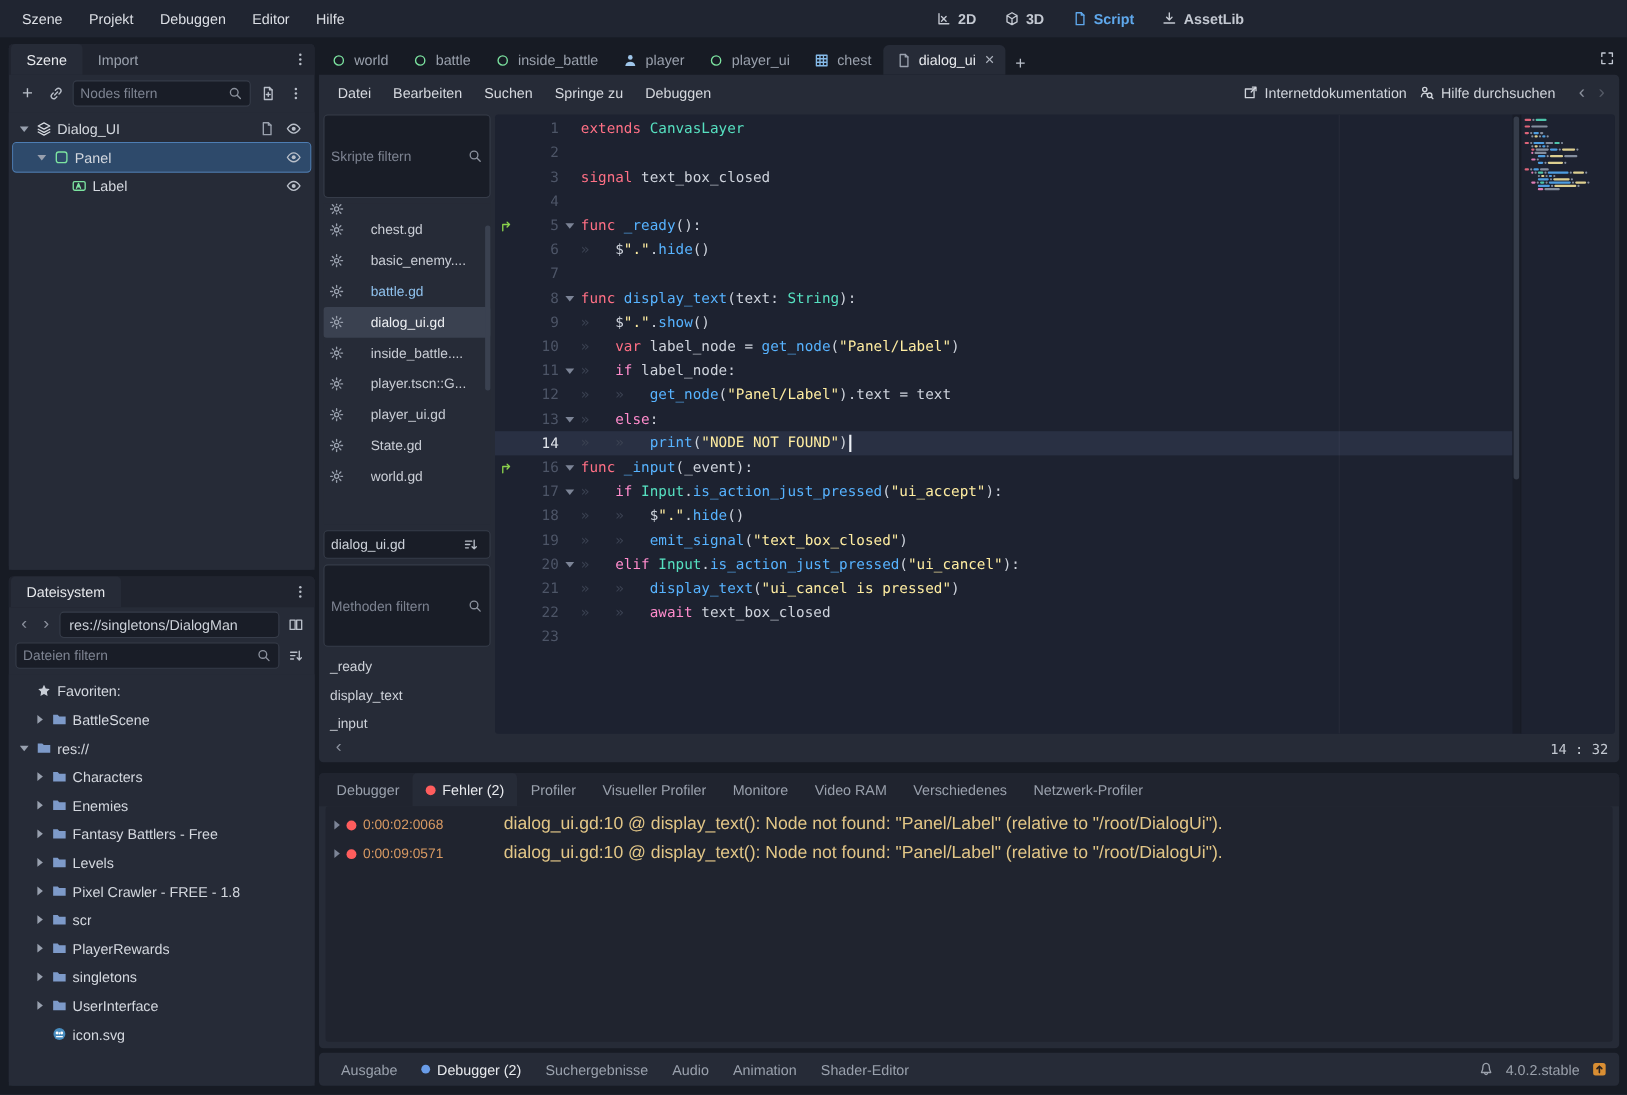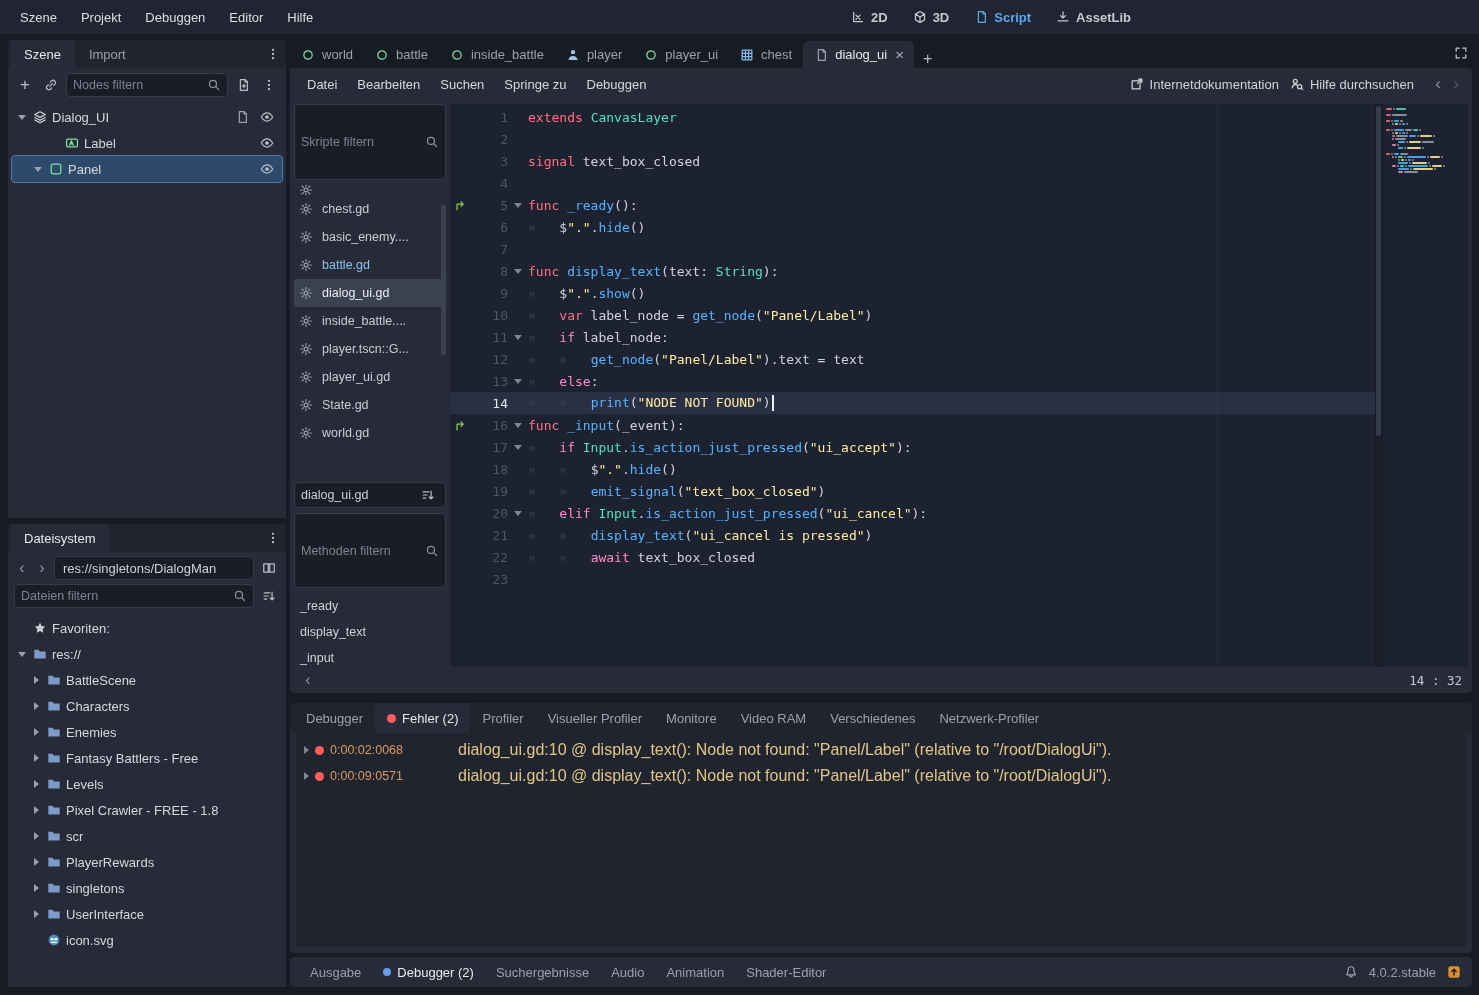--- a/index.html
+++ b/index.html
@@ -77,21 +77,21 @@
   #editor-menu .menu-item{padding:4px 9px;color:#d5d8de;border-radius:4px;}
   #editor-menu .right{margin-left:auto;display:flex;align-items:center;gap:10px;color:#d0d4db;}
   #editor-menu .right .link{display:flex;align-items:center;gap:5px;text-align:right;}
   #editor-menu .nav{display:flex;gap:2px;margin-left:6px;}
   #editor-menu .nav .nav-arrow{font-size:17px;}
   #editor-menu .nav .dim{opacity:.45;}
 
   #editor-body{flex:1;display:flex;min-height:0;padding:0 4px 0 4px;gap:4px;}
   #script-panel{width:152px;flex:none;display:flex;flex-direction:column;gap:5px;padding-top:4px;min-height:0;}
   .script-list{background:var(--panel);flex:none;height:292px;overflow:hidden;position:relative;}
-  .script-row{display:flex;align-items:center;gap:8px;height:28px;padding:0 4px;border-radius:3px;color:#c9cdd5;}
+  .script-row{display:flex;align-items:center;gap:23px;height:28px;padding:0 4px;border-radius:3px;color:#c9cdd5;}
   .script-row.selected{background:#3a4150;color:#eceef1;}
   .script-row.tint-blue{color:#8fc1ec;}
   .script-row .label{white-space:nowrap;overflow:hidden;text-overflow:ellipsis;font-size:12.5px;}
   .script-row.partial{height:10px;overflow:hidden;}
   .vscroll{position:absolute;right:0;top:20px;width:5px;height:150px;background:#3a4150;border-radius:3px;}
   .current-script-bar{display:flex;align-items:center;background:var(--input);border:1px solid var(--border);border-radius:4px;height:26px;padding:0 6px;gap:4px;flex:none;}
   .current-script-bar .label{flex:1;color:#ccd1d9;font-size:12.5px;white-space:nowrap;overflow:hidden;}
   .method-list{flex:1;overflow:hidden;}
   .method-row{display:flex;align-items:center;height:26px;padding:0 6px;color:#cdd1d8;font-size:12.5px;border-radius:3px;}
 
@@ -252,49 +252,49 @@
               </svg>
             </span>
       <span class="icon-btn">
               <svg viewBox="0 0 16 16" width="14" height="14" fill="none" stroke="currentColor" stroke-width="1.4" stroke-linecap="round" stroke-linejoin="round">
                 <path d="M1.5 8 C3.5 4.8 5.8 3.4 8 3.4 C10.2 3.4 12.5 4.8 14.5 8 C12.5 11.2 10.2 12.6 8 12.6 C5.8 12.6 3.5 11.2 1.5 8 Z"></path>
                 <circle cx="8" cy="8" r="2.1" fill="currentColor" stroke="none"></circle>
               </svg>
             </span>
     </span>
   </div>
-  <div class="tree-row " style="padding-left:36px">
-    <span class="arrow-slot"></span>
+  <div class="tree-row selected" style="padding-left:20px">
+    <span class="arrow-slot">
+            <span class="tri-d"></span>
+          </span>
     <span class="icon green">
             <svg viewBox="0 0 16 16" width="14" height="14" fill="none" stroke="currentColor" stroke-width="1.4" stroke-linecap="round" stroke-linejoin="round">
-              <rect x="1.8" y="3.5" width="12.4" height="9" rx="1.5"></rect>
-              <path d="M5.2 10.5 7.3 5.5 9.4 10.5 M5.9 8.9 H8.7"></path>
-            </svg>
-          </span>
-    <span class="label">Label</span>
+              <rect x="2.5" y="2.5" width="11" height="11" rx="2.5"></rect>
+            </svg>
+          </span>
+    <span class="label">Panel</span>
     <span class="right-icons">
 
       <span class="icon-btn">
               <svg viewBox="0 0 16 16" width="14" height="14" fill="none" stroke="currentColor" stroke-width="1.4" stroke-linecap="round" stroke-linejoin="round">
                 <path d="M1.5 8 C3.5 4.8 5.8 3.4 8 3.4 C10.2 3.4 12.5 4.8 14.5 8 C12.5 11.2 10.2 12.6 8 12.6 C5.8 12.6 3.5 11.2 1.5 8 Z"></path>
                 <circle cx="8" cy="8" r="2.1" fill="currentColor" stroke="none"></circle>
               </svg>
             </span>
     </span>
   </div>
-  <div class="tree-row selected" style="padding-left:20px">
-    <span class="arrow-slot">
-            <span class="tri-d"></span>
-          </span>
+  <div class="tree-row " style="padding-left:36px">
+    <span class="arrow-slot"></span>
     <span class="icon green">
             <svg viewBox="0 0 16 16" width="14" height="14" fill="none" stroke="currentColor" stroke-width="1.4" stroke-linecap="round" stroke-linejoin="round">
-              <rect x="2.5" y="2.5" width="11" height="11" rx="2.5"></rect>
-            </svg>
-          </span>
-    <span class="label">Panel</span>
+              <rect x="1.8" y="3.5" width="12.4" height="9" rx="1.5"></rect>
+              <path d="M5.2 10.5 7.3 5.5 9.4 10.5 M5.9 8.9 H8.7"></path>
+            </svg>
+          </span>
+    <span class="label">Label</span>
     <span class="right-icons">
 
       <span class="icon-btn">
               <svg viewBox="0 0 16 16" width="14" height="14" fill="none" stroke="currentColor" stroke-width="1.4" stroke-linecap="round" stroke-linejoin="round">
                 <path d="M1.5 8 C3.5 4.8 5.8 3.4 8 3.4 C10.2 3.4 12.5 4.8 14.5 8 C12.5 11.2 10.2 12.6 8 12.6 C5.8 12.6 3.5 11.2 1.5 8 Z"></path>
                 <circle cx="8" cy="8" r="2.1" fill="currentColor" stroke="none"></circle>
               </svg>
             </span>
     </span>
   </div>
@@ -343,41 +343,41 @@
     <div class="tree" id="fs-tree">
   <div class="tree-row" style="padding-left:4px">
     <span class="arrow-slot"></span>
     <span class="icon white" style="color: rgb(200, 205, 214);">
             <svg viewBox="0 0 16 16" width="14" height="14" fill="none" stroke="currentColor" stroke-width="1.4" stroke-linecap="round" stroke-linejoin="round">
               <path d="M8 1.8 9.8 5.6 14 6.2 11 9.1 11.7 13.3 8 11.3 4.3 13.3 5 9.1 2 6.2 6.2 5.6 Z" fill="currentColor" stroke="none"></path>
             </svg>
           </span>
     <span class="label">Favoriten:</span>
   </div>
+  <div class="tree-row" style="padding-left:18px">
+    <span class="arrow-slot">
+            <span class="tri-r"></span>
+          </span>
+    <span class="icon " style="color: rgb(125, 154, 201);">
+            <svg viewBox="0 0 16 16" width="14" height="14" fill="none" stroke="currentColor" stroke-width="1.4" stroke-linecap="round" stroke-linejoin="round">
+              <path d="M1.5 3.2 H6.2 L7.8 5 H14.5 V13 H1.5 Z" fill="currentColor" stroke="none"></path>
+            </svg>
+          </span>
+    <span class="label">BattleScene</span>
+  </div>
   <div class="tree-row" style="padding-left:4px">
     <span class="arrow-slot">
             <span class="tri-d"></span>
           </span>
     <span class="icon " style="color: rgb(125, 154, 201);">
             <svg viewBox="0 0 16 16" width="14" height="14" fill="none" stroke="currentColor" stroke-width="1.4" stroke-linecap="round" stroke-linejoin="round">
               <path d="M1.5 3.2 H6.2 L7.8 5 H14.5 V13 H1.5 Z" fill="currentColor" stroke="none"></path>
             </svg>
           </span>
     <span class="label">res://</span>
-  </div>
-  <div class="tree-row" style="padding-left:18px">
-    <span class="arrow-slot">
-            <span class="tri-r"></span>
-          </span>
-    <span class="icon " style="color: rgb(125, 154, 201);">
-            <svg viewBox="0 0 16 16" width="14" height="14" fill="none" stroke="currentColor" stroke-width="1.4" stroke-linecap="round" stroke-linejoin="round">
-              <path d="M1.5 3.2 H6.2 L7.8 5 H14.5 V13 H1.5 Z" fill="currentColor" stroke="none"></path>
-            </svg>
-          </span>
-    <span class="label">BattleScene</span>
   </div>
   <div class="tree-row" style="padding-left:18px">
     <span class="arrow-slot">
             <span class="tri-r"></span>
           </span>
     <span class="icon " style="color: rgb(125, 154, 201);">
             <svg viewBox="0 0 16 16" width="14" height="14" fill="none" stroke="currentColor" stroke-width="1.4" stroke-linecap="round" stroke-linejoin="round">
               <path d="M1.5 3.2 H6.2 L7.8 5 H14.5 V13 H1.5 Z" fill="currentColor" stroke="none"></path>
             </svg>
           </span>

